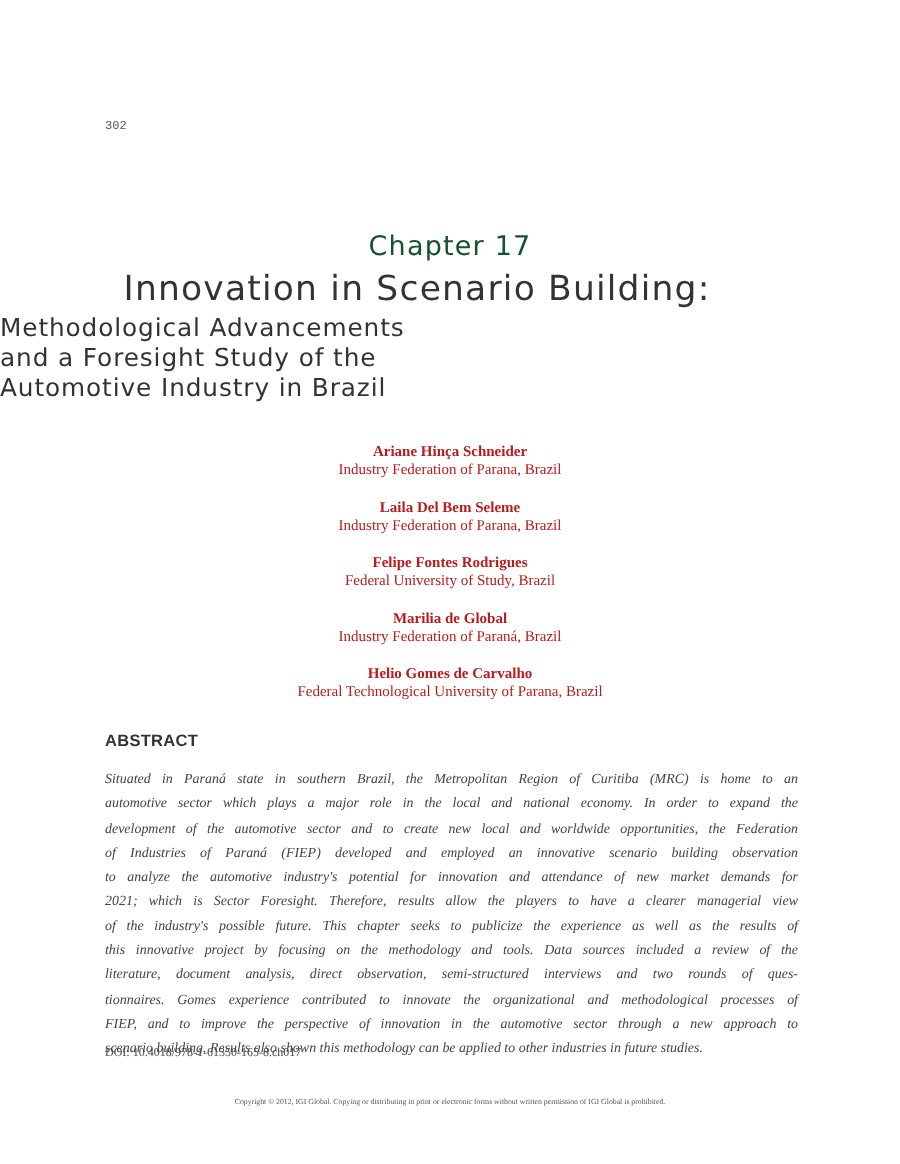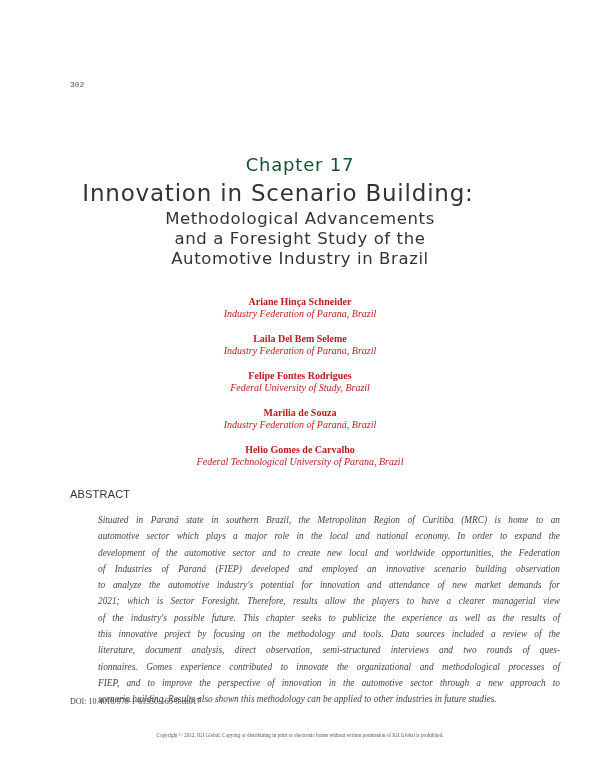--- a/index.html
+++ b/index.html
@@ -43,21 +43,20 @@
       font-family: "DejaVu Sans", sans-serif;
       font-size: 23px;
       letter-spacing: 0.8px;
       color: #333333;
     }
     .title-sub {
       position: absolute;
       left: 0;
       width: 600px;
       top: 209px;
-      text-align: center;
       font-family: "DejaVu Sans", sans-serif;
       font-size: 16.5px;
       line-height: 20px;
       letter-spacing: 0.6px;
       color: #333333;
     }
     .title-sub div { white-space: nowrap; }
     .authors {
       position: absolute;
       left: 0;
@@ -69,46 +68,44 @@
     }
     .author {
       height: 37px;
     }
     .author-name {
       font-weight: bold;
       font-size: 10px;
       line-height: 12px;
     }
     .author-affil {
-      font-style: italic;
       font-size: 10px;
       line-height: 12px;
     }
     .abstract-heading {
       position: absolute;
       left: 70px;
       top: 488px;
       font-family: "Liberation Sans", sans-serif;
-      font-weight: normal;
+      font-weight: bold;
       font-size: 11px;
       color: #333333;
       letter-spacing: 0.2px;
     }
     .abstract-body {
       position: absolute;
       left: 70px;
       width: 462px;
       top: 512px;
       font-family: "Liberation Serif", serif;
       font-style: italic;
       font-size: 9.3px;
       line-height: 16.3px;
       color: #444444;
       text-align: justify;
-      margin-left: 28px;
     }
     .abstract-body div {
       white-space: nowrap;
       text-align: justify;
       text-align-last: justify;
     }
     .abstract-body div.last {
       text-align-last: left;
     }
     .doi {
@@ -150,21 +147,21 @@
   </div>
   <div class="author">
     <div class="author-name">Laila Del Bem Seleme</div>
     <div class="author-affil">Industry Federation of Parana, Brazil</div>
   </div>
   <div class="author">
     <div class="author-name">Felipe Fontes Rodrigues</div>
     <div class="author-affil">Federal University of Study, Brazil</div>
   </div>
   <div class="author">
-    <div class="author-name">Marilia de Souza</div>
+    <div class="author-name">Marilia de Global</div>
     <div class="author-affil">Industry Federation of Paraná, Brazil</div>
   </div>
   <div class="author">
     <div class="author-name">Helio Gomes de Carvalho</div>
     <div class="author-affil">Federal Technological University of Parana, Brazil</div>
   </div>
 </div>
 
 <div class="abstract-heading">ABSTRACT</div>
 

